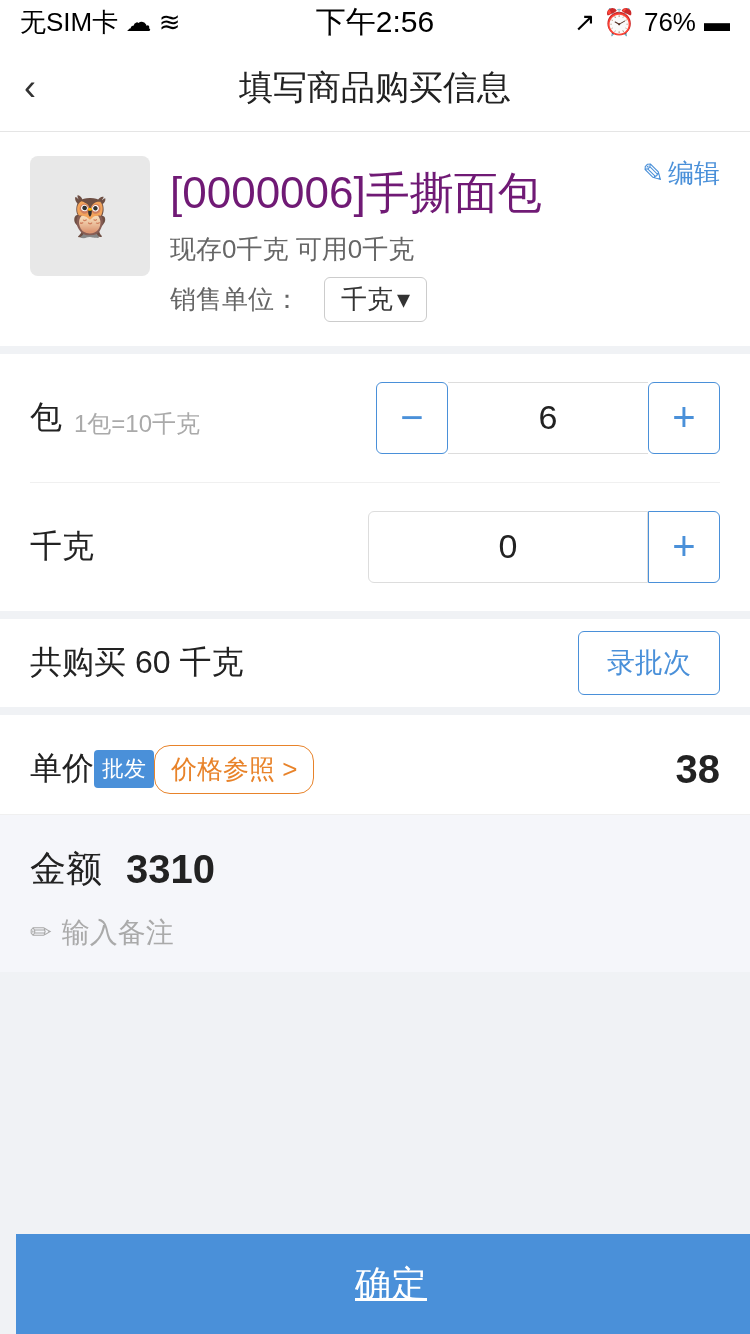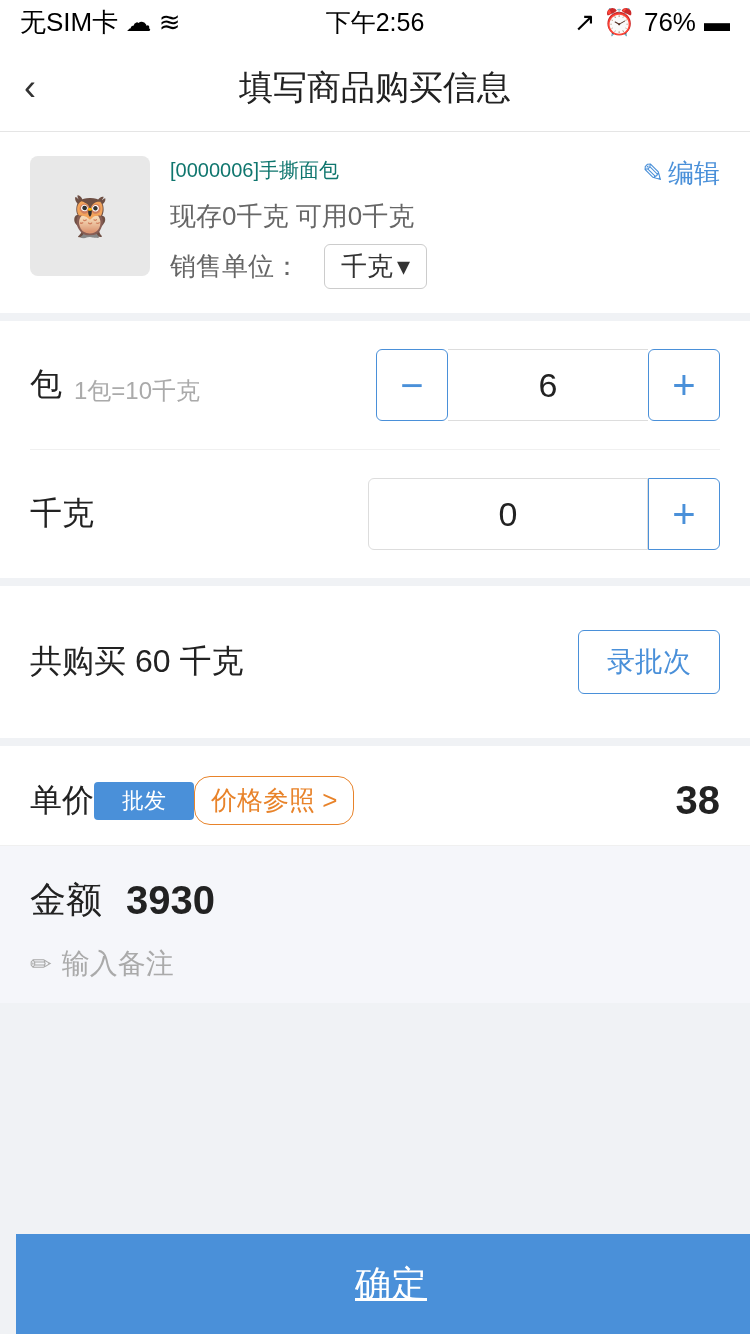--- a/index.html
+++ b/index.html
@@ -25,21 +25,21 @@
       font-size: 28px;
     }
     .status-left {
       font-size: 26px;
       color: #000;
       display: flex;
       align-items: center;
       gap: 8px;
     }
     .status-center {
-      font-size: 25px;
+      font-size: 30px;
       font-weight: 500;
       color: #000;
       position: absolute;
       left: 50%;
       transform: translateX(-50%);
     }
     .status-right {
       display: flex;
       align-items: center;
       gap: 8px;
@@ -91,24 +91,25 @@
       align-items: center;
       justify-content: center;
       flex-shrink: 0;
       color: #999;
       font-size: 40px;
     }
     .product-info {
       flex: 1;
     }
     .product-name {
-      font-size: 20px;
-      color: #0f766e;
+      font-size: 44px;
+      color: #701a75;
       font-weight: 500;
       line-height: 1.4;
+      margin-top: 6px;
     }
     .product-stock {
       font-size: 26px;
       color: #666;
       margin-top: 8px;
     }
     .product-unit {
       display: flex;
       align-items: center;
       gap: 24px;
@@ -200,21 +201,21 @@
       text-align: center;
       font-size: 34px;
       color: #222;
       background: #fff;
       border-radius: 6px 0 0 6px;
     }
 
     
     .total-row {
       background: #fff;
-      padding: 44px 30px;
+      padding: 12px 30px;
       display: flex;
       align-items: center;
       justify-content: space-between;
       border-bottom: 8px solid #f0f2f5;
     }
     .total-text {
       font-size: 32px;
       color: #222;
     }
     .batch-btn {
@@ -237,21 +238,21 @@
       align-items: center;
     }
     .price-label {
       font-size: 32px;
       color: #222;
     }
     .price-tag {
       background: #4a90d9;
       color: #fff;
       font-size: 22px;
-      padding: 4px 28px;
+      padding: 4px 8px;
       border-radius: 4px;
     }
     .price-ref-btn {
       border: 1px solid #e8832a;
       color: #e8832a;
       background: #fff;
       border-radius: 16px;
       padding: 6px 16px;
       font-size: 26px;
       display: flex;
@@ -410,21 +411,21 @@
     <span class="price-label">单价</span>
     <span class="price-tag">批发</span>
     <button class="price-ref-btn">价格参照 &gt;</button>
     <span class="price-value">38</span>
   </div>
 </div>
 
 <div class="amount-section">
   <div class="amount-row">
     <span class="amount-label">金额</span>
-    <span class="amount-value">3930</span>
+    <span class="amount-value">3310</span>
   </div>
   <div class="remark-row">
     <span class="pencil-icon">✏</span>
     <span>输入备注</span>
   </div>
 </div>
 
 <div class="spacer"></div>
 
 <button class="confirm-btn">

